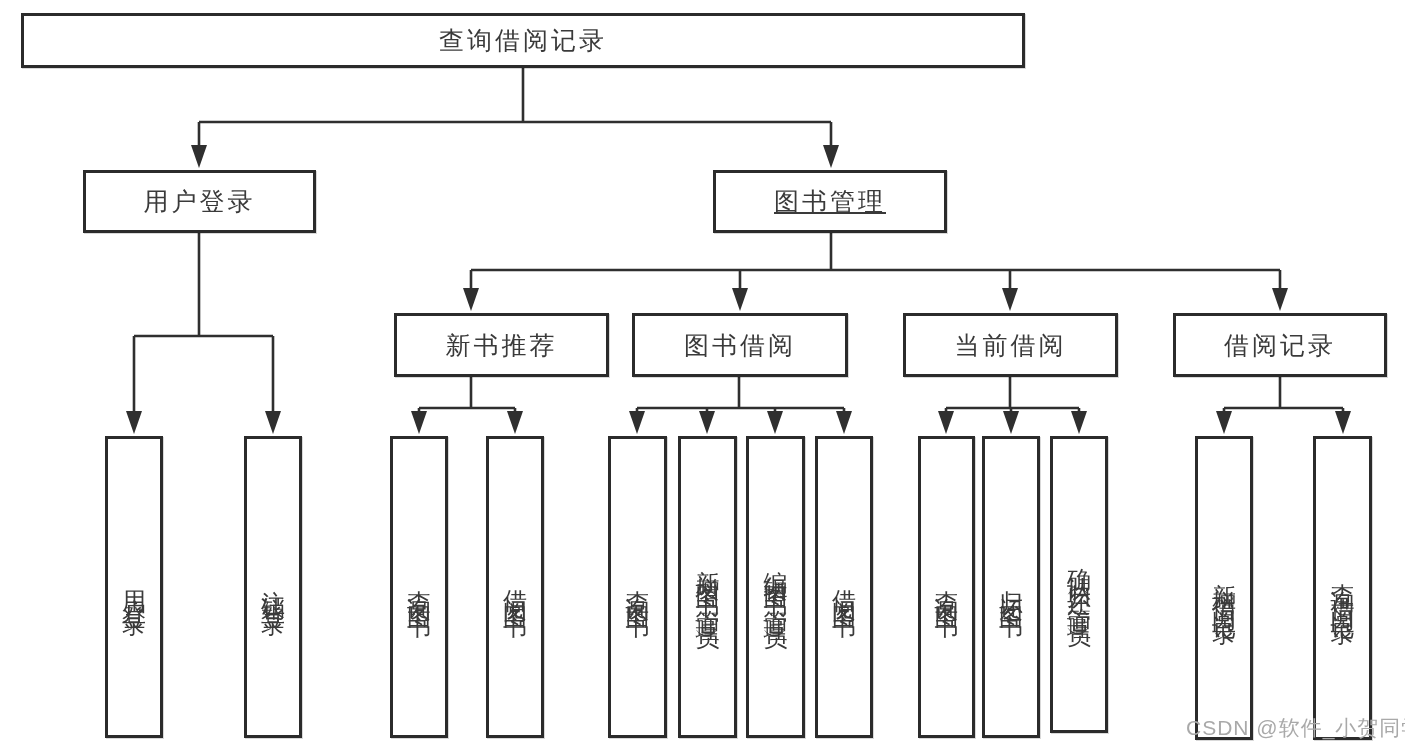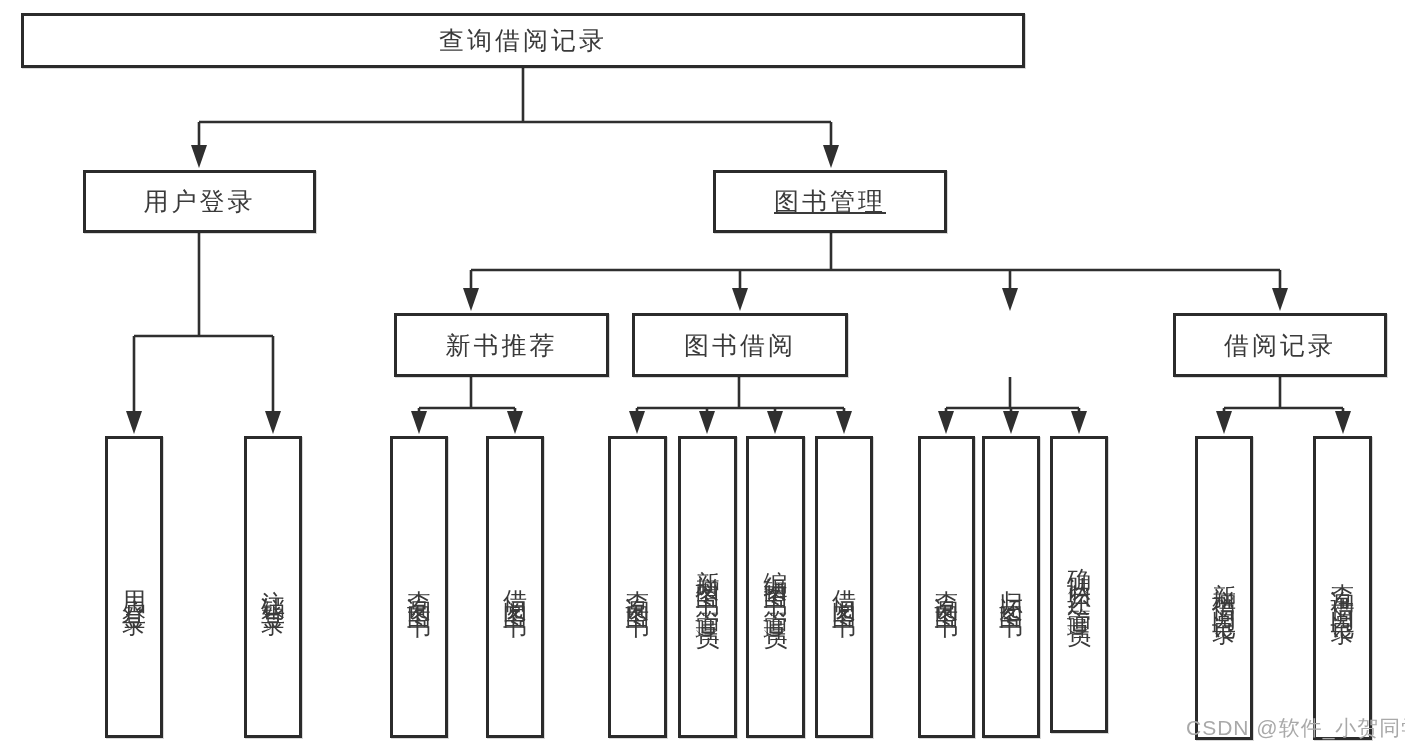--- a/index.html
+++ b/index.html
@@ -111,20 +111,23 @@
   <div class="node h-label" style="left:713px; top:170px; width:234px; height:63px;text-decoration:underline;">
     <span>图书管理</span>
   </div>
 
   <div class="node h-label" style="left:364px; top:313px; width:215px; height:64px;margin-left:30px;">
     <span>新书推荐</span>
   </div>
   <div class="node h-label" style="left:632px; top:313px; width:216px; height:64px;">
     <span>图书借阅</span>
   </div>
+  <div class="node h-label" style="left:903px; top:313px; width:215px; height:64px;">
+    <span>当前借阅</span>
+  </div>
   <div class="node h-label" style="left:1173px; top:313px; width:214px; height:64px;">
     <span>借阅记录</span>
   </div>
 
   <div class="node leaf" style="left:105px; top:436px; width:58px; height:302px;">
     <span>用户登录</span>
   </div>
   <div class="node leaf" style="left:244px; top:436px; width:58px; height:302px;">
     <span>注销登录</span>
   </div>

